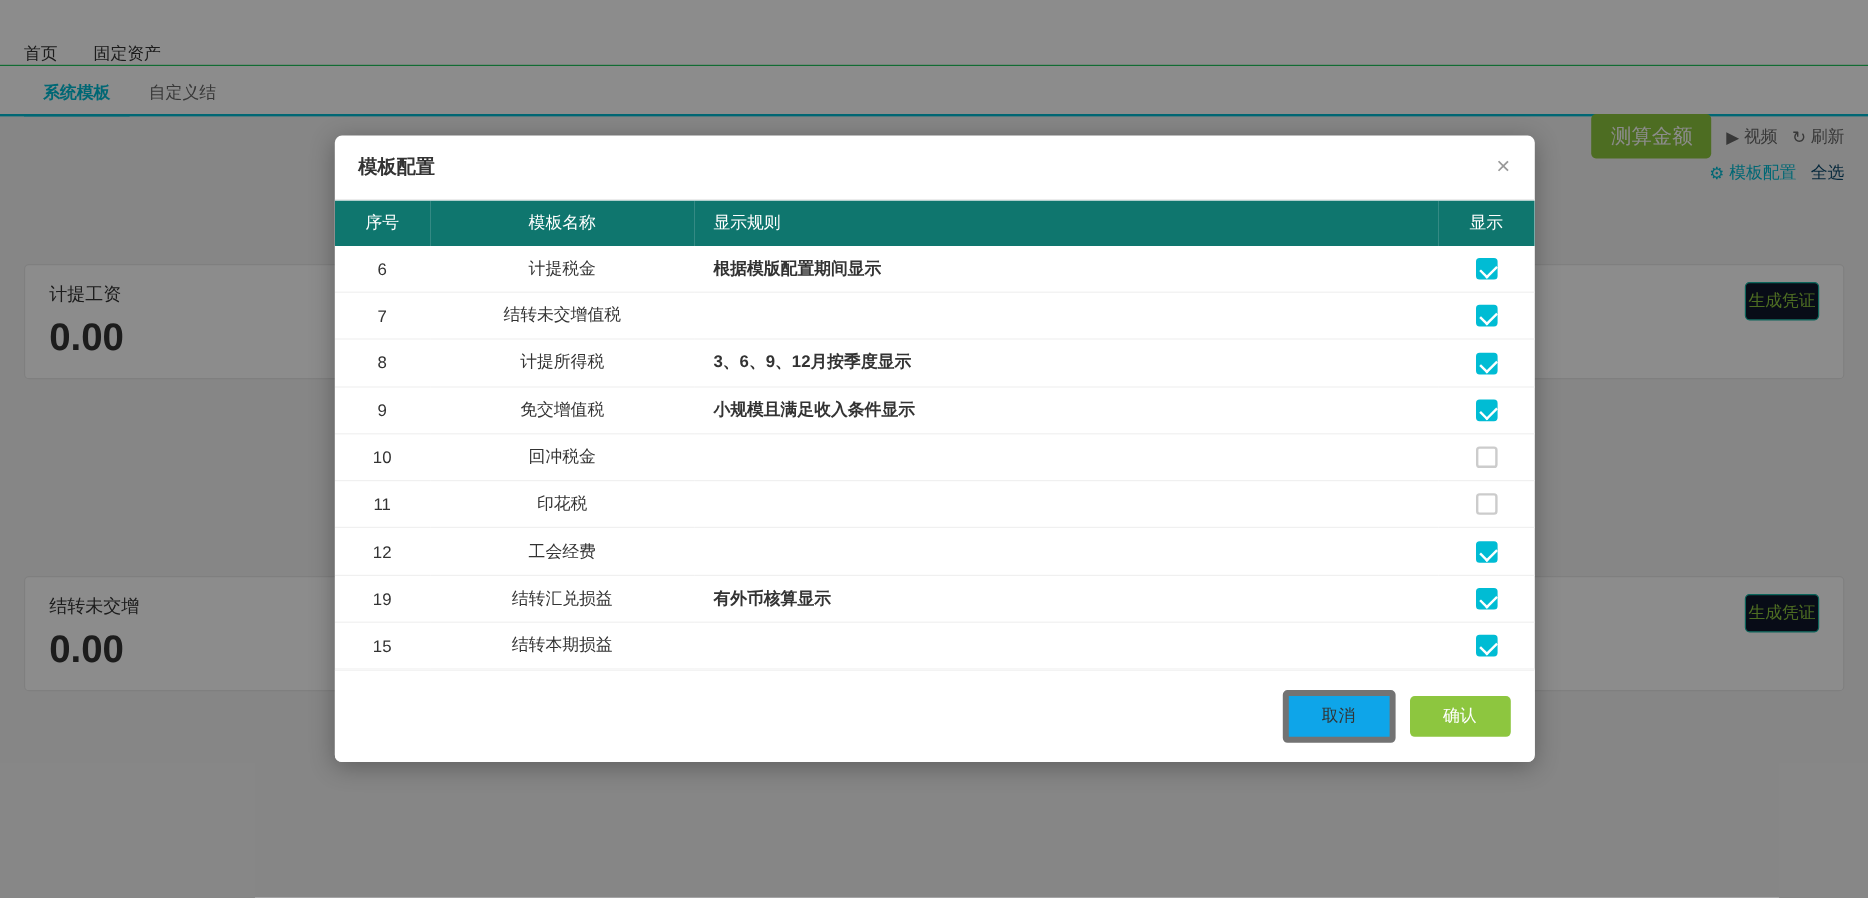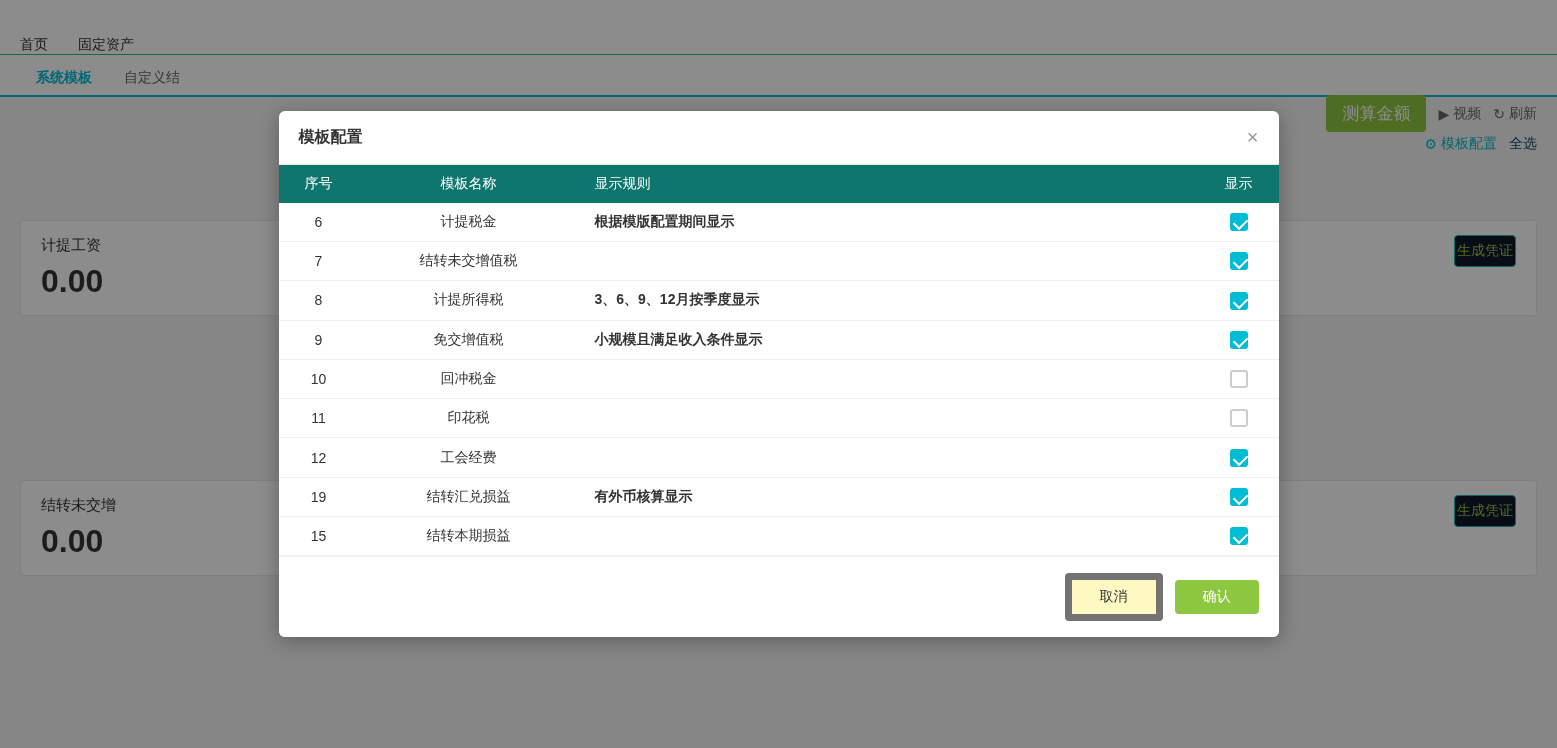--- a/index.html
+++ b/index.html
@@ -277,23 +277,23 @@
     .modal-footer {
       padding: 16px 20px;
       display: flex;
       align-items: center;
       justify-content: flex-end;
       gap: 12px;
       border-top: 1px solid #f0f0f0;
       background: #fff;
     }
     .btn-cancel {
-      background: #fef9c3;
-      color: #333;
-      border: 7px solid #737373;
+      background: #0ea5e9;
+      color: #333;
+      border: 5px solid #737373;
       padding: 8px 28px;
       border-radius: 4px;
       cursor: pointer;
       font-size: 14px;
       text-align: right;
     }
     .btn-confirm {
       background: #8dc63f;
       color: #fff;
       border: none;

